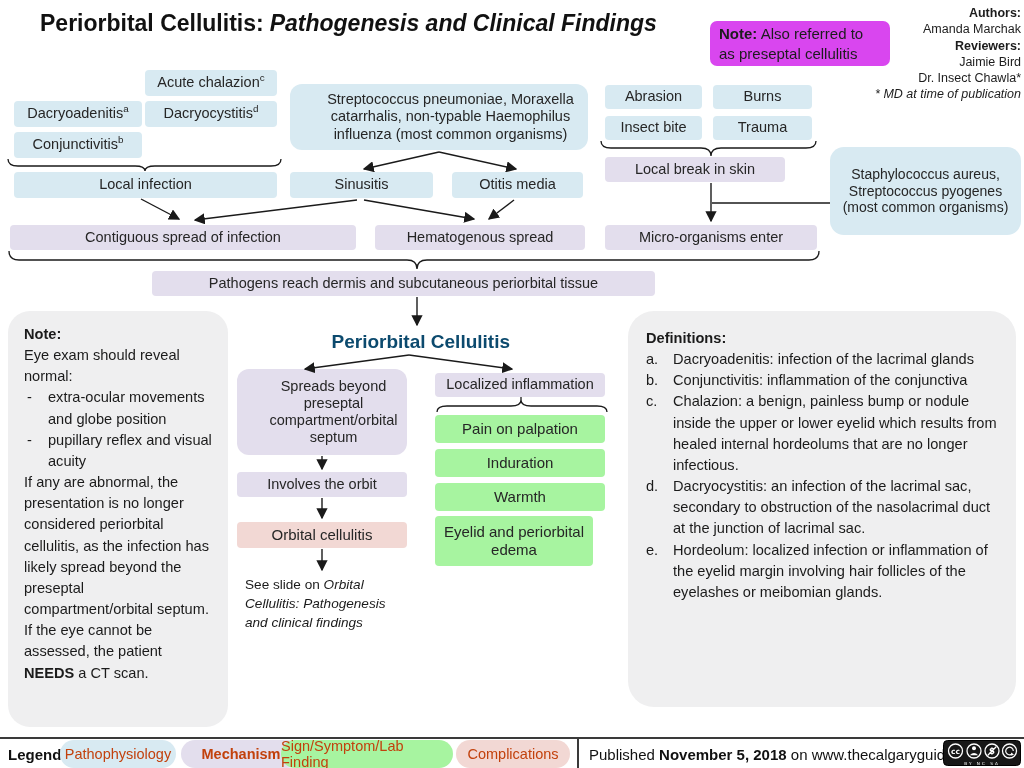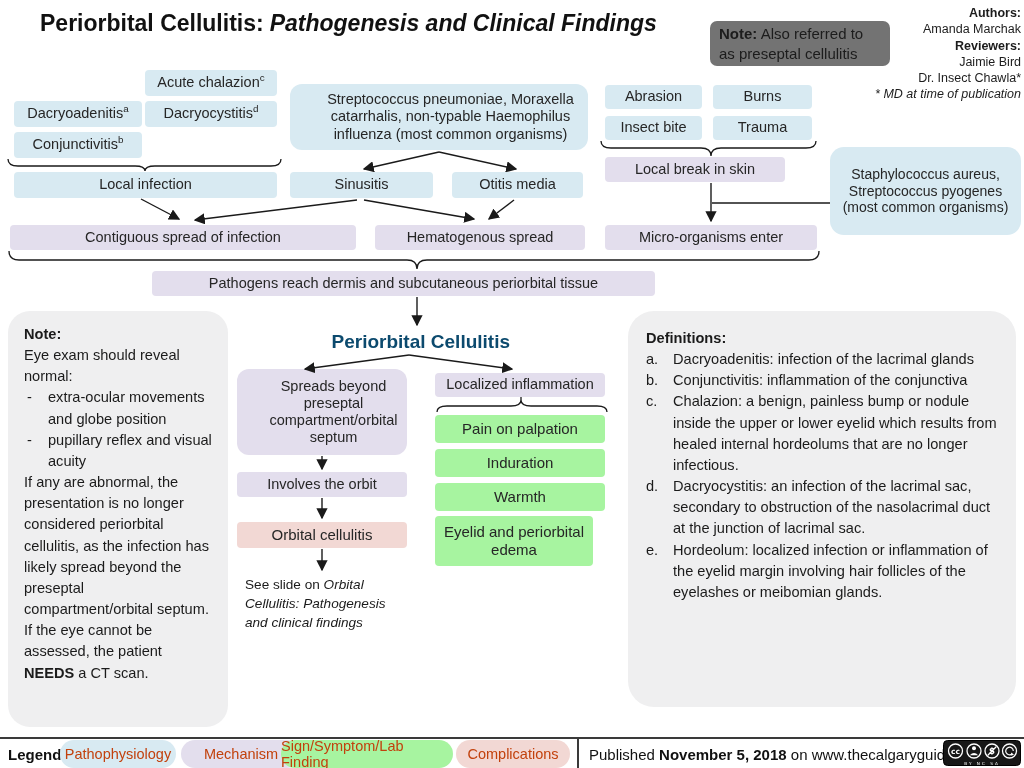--- a/index.html
+++ b/index.html
@@ -16,21 +16,21 @@
   .c-mech {background:#e3deed;}
   .c-sign {background:#a7f4a0;}
   .c-comp {background:#f2d8d4;}
   sup{font-size:68%;line-height:0;}
 
   .title{position:absolute;left:8px;top:10px;font-size:23px;font-weight:bold;
          white-space:nowrap;color:#111;margin-left:32px;}
   .title .t2{font-style:italic;margin-left:6px;}
 
   .topnote{position:absolute;left:710px;top:21px;width:180px;height:45px;
-           background:#737373;border-radius:7px;font-size:15px;line-height:1.35;
+           background:#d946ef;border-radius:7px;font-size:15px;line-height:1.35;
            padding:3px 9px;box-sizing:border-box;color:#1c1c1c;}
   .credits{position:absolute;right:3px;top:5px;text-align:right;font-size:12.5px;
            line-height:1.3;color:#1c1c1c;}
   .credits .b{font-weight:bold;}
   .credits .i{font-style:italic;}
 
   .panel{position:absolute;background:#efeff0;border-radius:22px;box-sizing:border-box;
          font-size:14.6px;line-height:1.45;color:#1b1b1b;}
   .panel .hd{font-weight:bold;}
   .bullet{display:flex;}
@@ -47,21 +47,21 @@
 
   .connectors{position:absolute;left:0;top:0;pointer-events:none;}
 
   
   .foot-rule{position:absolute;left:0;top:737px;width:1024px;height:0;
              border-top:2px solid #3a3a3a;}
   .legend-label{position:absolute;left:8px;top:746px;font-size:15px;font-weight:bold;color:#111;}
   .lg{position:absolute;top:740px;height:28px;display:flex;align-items:center;
       justify-content:center;font-size:14.5px;color:#c2410c;border-radius:14px;}
   .lg1{left:60px;width:116px;}
-  .lg2{left:181px;width:120px;}
+  .lg2{left:181px;width:120px;font-weight:bold;}
   .lg3{left:281px;width:172px;}
   .lg4{left:456px;width:114px;}
   .foot-div{position:absolute;left:577px;top:739px;width:2px;height:29px;background:#3a3a3a;}
   .published{position:absolute;left:589px;top:746px;font-size:15px;color:#111;white-space:nowrap;}
   .published .b{font-weight:bold;}
   .badge{position:absolute;left:943px;top:740px;}
 </style>
 </head>
 <body>
 

